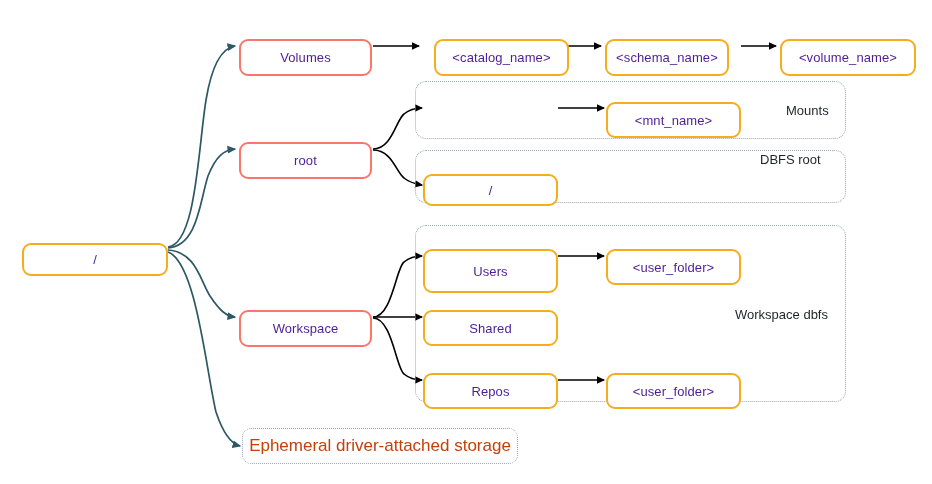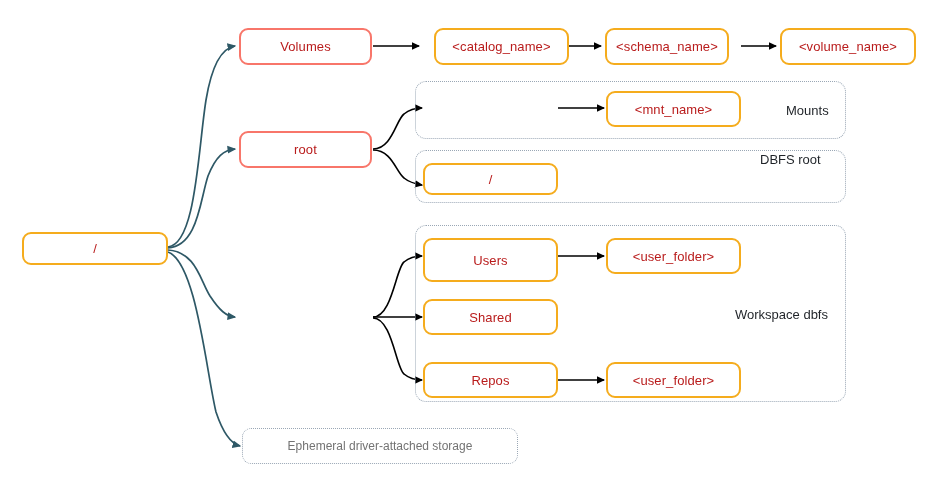--- a/index.html
+++ b/index.html
@@ -26,26 +26,27 @@
     pointer-events: none;
   }
   .node {
     position: absolute;
     box-sizing: border-box;
     display: flex;
     align-items: center;
     justify-content: center;
     border-radius: 9px;
     background: #ffffff;
-    color: #b91c1c;
+    color: #4c1d95;
     font-size: 13px;
     line-height: 1;
     letter-spacing: 0.1px;
     text-align: center;
     z-index: 3;
+    margin-top: 11px;
   }
   .node.yellow {
     border: 2.2px solid #f5ac1d;
   }
   .node.red {
     border: 2.2px solid #f8766a;
   }
   .group {
     position: absolute;
     box-sizing: border-box;
@@ -62,22 +63,22 @@
     z-index: 2;
   }
   .leafbox {
     position: absolute;
     box-sizing: border-box;
     border: 1.4px dotted #9aa7b5;
     border-radius: 9px;
     display: flex;
     align-items: center;
     justify-content: center;
-    font-size: 12px;
-    color: #737373;
+    font-size: 17px;
+    color: #c2410c;
     background: #ffffff;
     z-index: 2;
   }
 </style>
 </head>
 <body>
 
 <div id="canvas">
 
   <svg id="edges" viewBox="0 0 932 484" width="932" height="484" xmlns="http://www.w3.org/2000/svg">
@@ -117,20 +118,23 @@
   </div>
 
   <div class="node red" style="left:239px; top:28px; width:133px; height:37px;">
     <span>Volumes</span>
   </div>
 
   <div class="node red" style="left:239px; top:131px; width:133px; height:37px;">
     <span>root</span>
   </div>
 
+  <div class="node red" style="left:239px; top:299px; width:133px; height:37px;">
+    <span>Workspace</span>
+  </div>
 
   <div class="node yellow" style="left:434px; top:28px; width:135px; height:37px;">
     <span>&lt;catalog_name&gt;</span>
   </div>
 
   <div class="node yellow" style="left:605px; top:28px; width:124px; height:37px;">
     <span>&lt;schema_name&gt;</span>
   </div>
 
   <div class="node yellow" style="left:780px; top:28px; width:136px; height:37px;">

